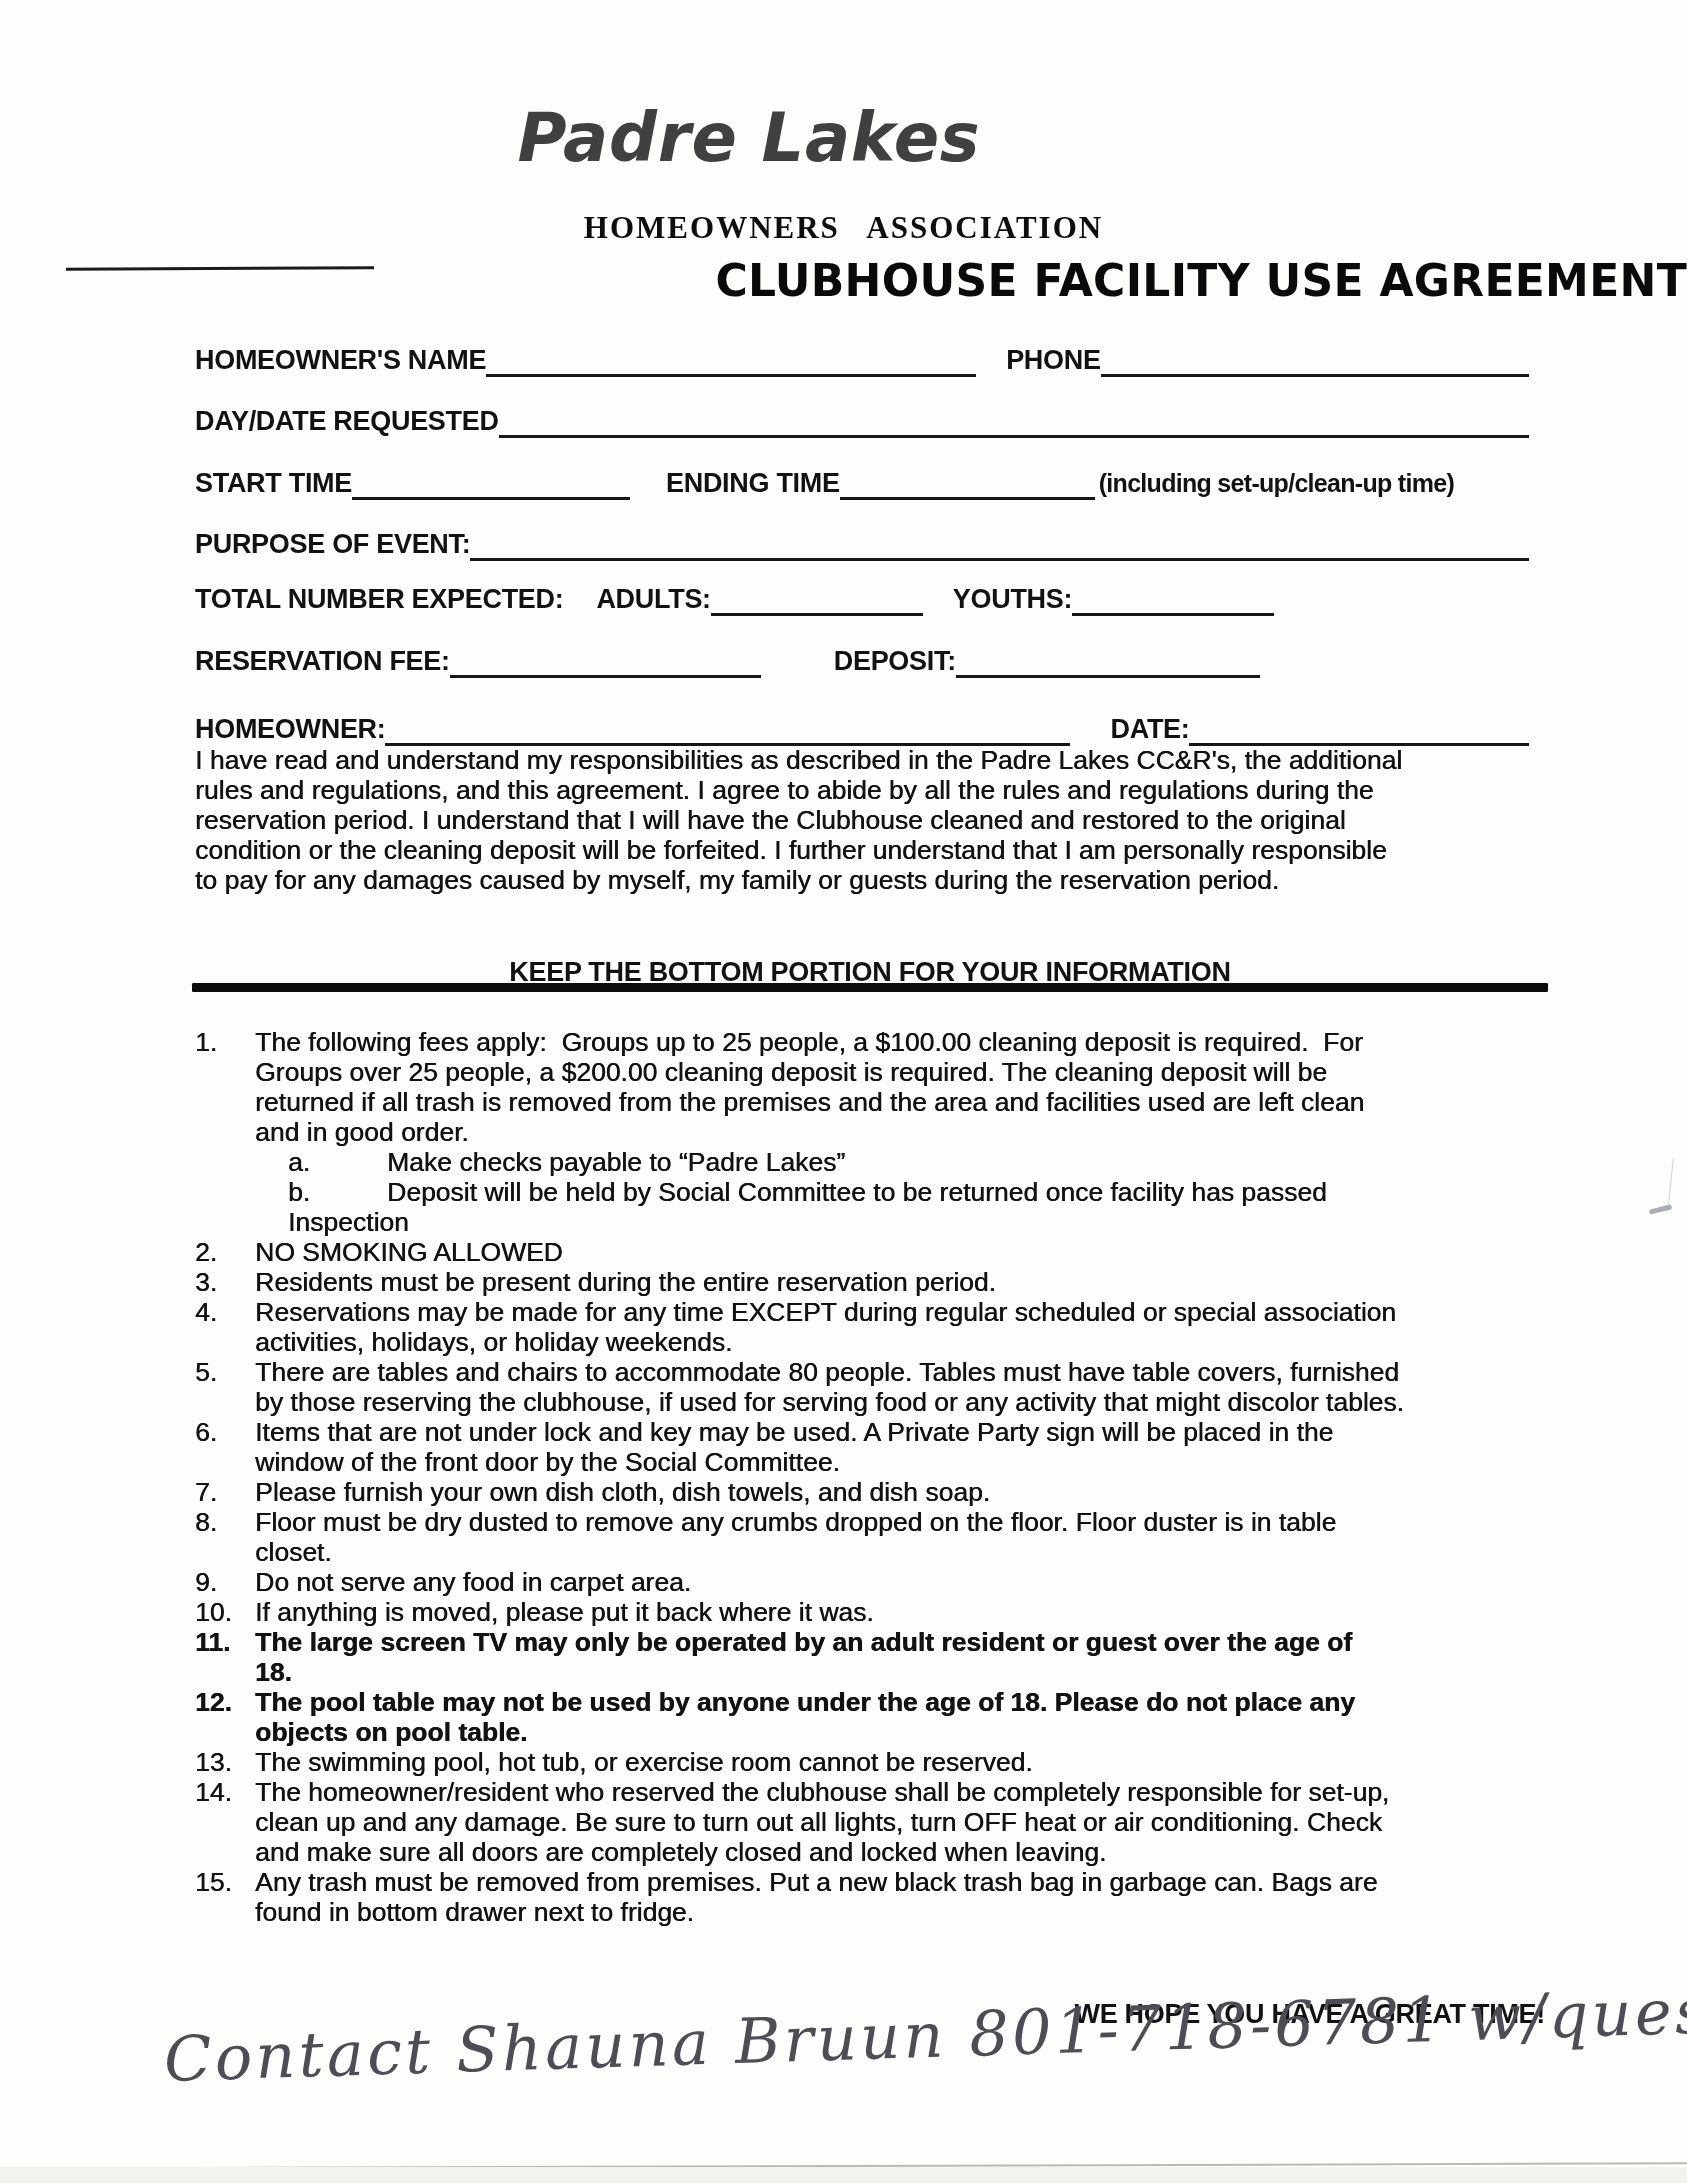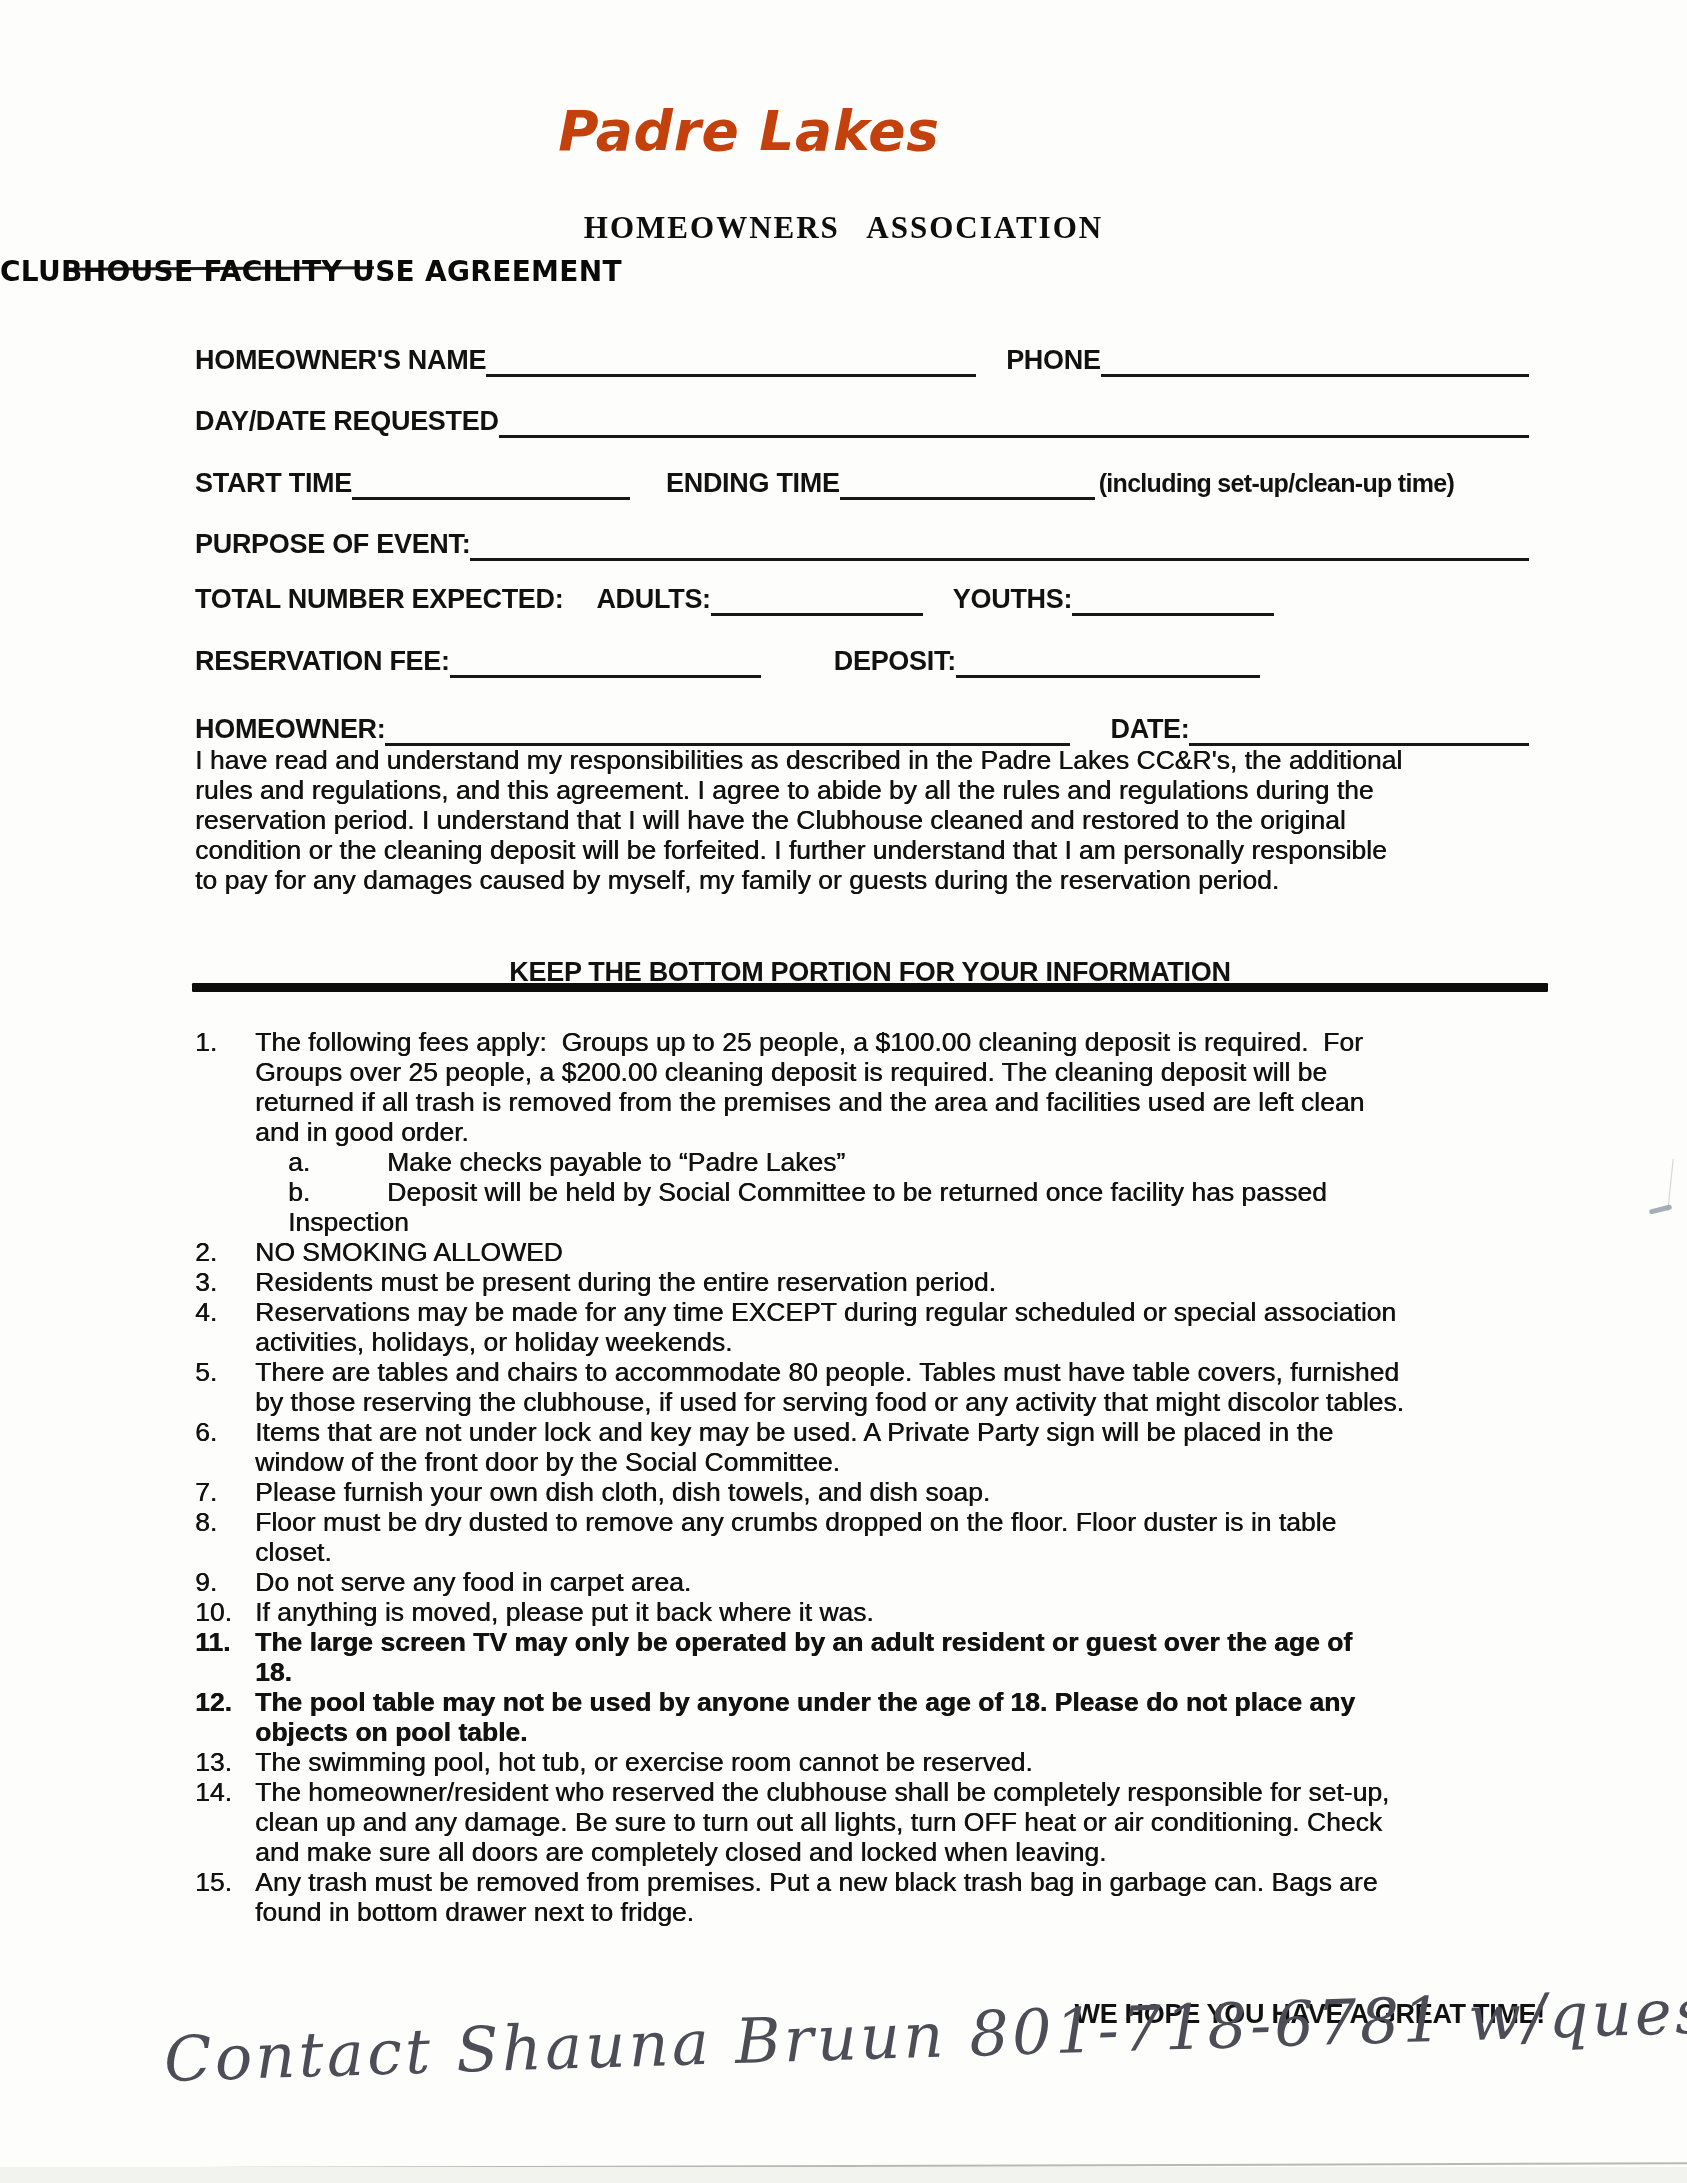--- a/index.html
+++ b/index.html
@@ -1,26 +1,26 @@
 <!DOCTYPE html>
 <html style="font-size:10.6px"><head>
 <meta charset="utf-8">
 <style>
   html,body{margin:0;padding:0;background:#dcdcd8;}
   .page{position:relative;width:1687px;height:2183px;background:#fdfdfb;overflow:hidden;
         font-family:"Liberation Sans",sans-serif;color:#121212;}
   
   .brand{position:absolute;top:99px;left:0;width:1498px;text-align:center;
          font-family:"DejaVu Sans",sans-serif;font-weight:bold;font-style:italic;
-         font-size:55px;letter-spacing:0.7px;color:#c2410c;}
+         font-size:67px;letter-spacing:0.7px;color:#404040;}
   .subtitle{position:absolute;top:210px;left:0;width:1687px;text-align:center;
             font-family:"Liberation Serif",serif;font-weight:700;font-size:31px;
             letter-spacing:2px;word-spacing:18.5px;color:#0e0e0e;}
-  .doc-title{position:absolute;top:255px;left:0;width:1687px;text-align:left;
-             font-family:"DejaVu Sans",sans-serif;font-weight:bold;font-size:28px;
+  .doc-title{position:absolute;top:255px;left:0;width:1687px;text-align:right;
+             font-family:"DejaVu Sans",sans-serif;font-weight:bold;font-size:44px;
              letter-spacing:0.3px;color:#0a0a0a;}
   .corner-line{position:absolute;top:267px;left:66px;width:308px;height:3.3px;
                background:#1a1a1a;transform:rotate(-.25deg);}
   
   .frow{position:absolute;left:195px;width:1334px;height:34px;display:flex;
         align-items:flex-end;font-weight:700;font-size:27px;letter-spacing:-0.3px;
         white-space:nowrap;}
   .frow .lbl{line-height:33px;}
   .blank{border-bottom:3.3px solid #171717;height:33px;}
   .grow{flex:1 1 auto;}

